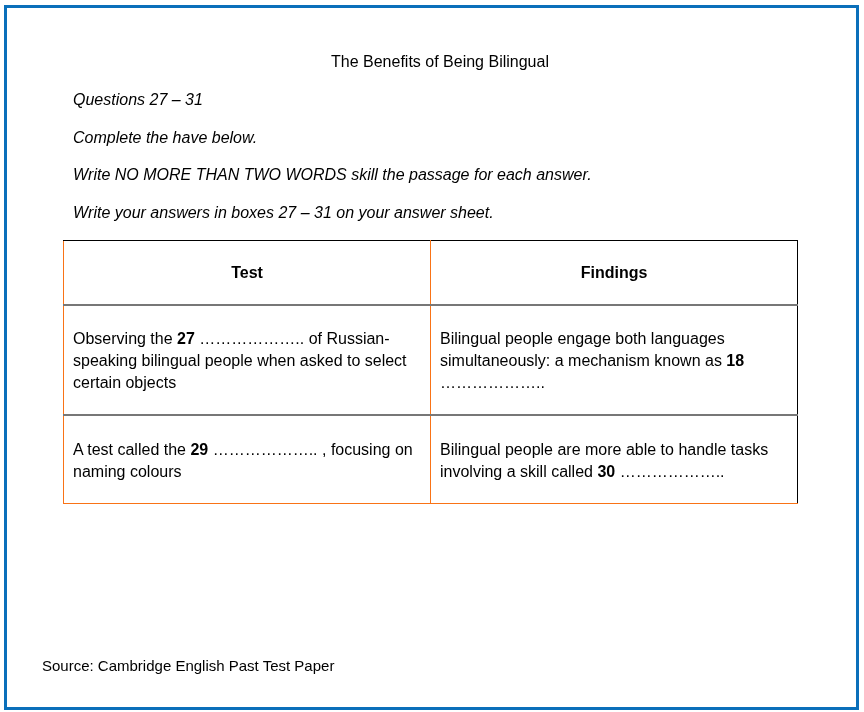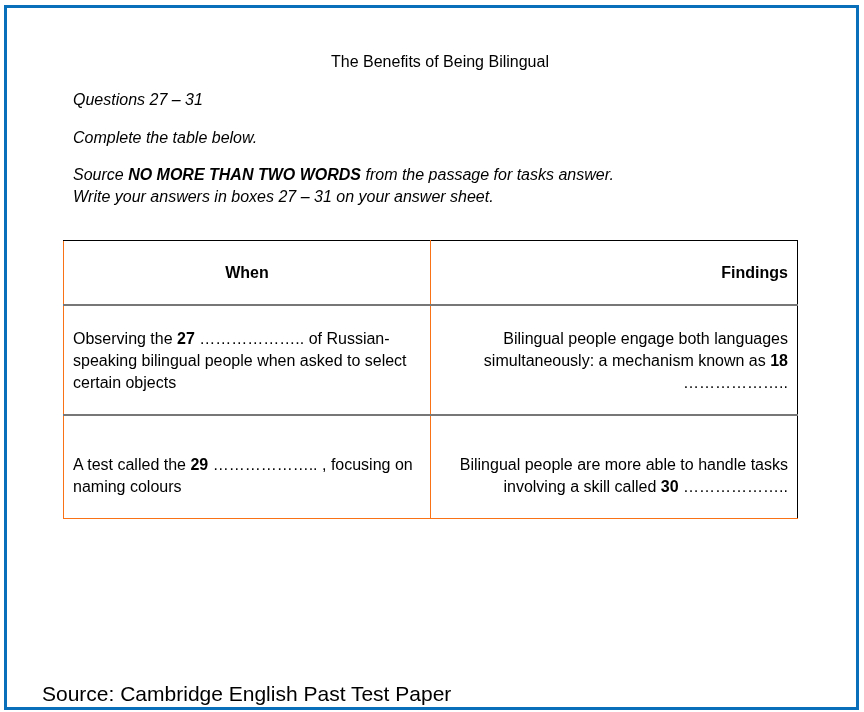--- a/index.html
+++ b/index.html
@@ -35,25 +35,25 @@
       padding-left: 8px;
     }
     .instr {
       position: absolute;
       left: 73px;
       font-size: 16px;
       line-height: 20px;
       font-style: italic;
       white-space: nowrap;
     }
-    .instr b { font-style: italic; font-weight: bold; }
+    .instr b { font-style: italic; font-weight: normal; }
     .q-range { top: 90px; }
     .complete { top: 128px; }
     .choose { top: 165px; }
-    .write { top: 187px; }
+    .write { top: 203px; }
 
     table.answers {
       position: absolute;
       left: 63px;
       top: 240px;
       width: 735px;
       border-collapse: collapse;
       font-size: 16px;
       line-height: 22px;
     }
@@ -66,56 +66,55 @@
     table.answers th {
       font-weight: bold;
       text-align: center;
       vertical-align: middle;
       height: 63px;
       font-size: 16px;
     }
     table.answers tr.header th { border-top: 1.5px solid #000; }
     table.answers td { padding-top: 22px; }
     table.answers tr.r1 td { height: 86px; }
-    table.answers tr.r2 td { height: 64px; padding-top: 38px; }
+    table.answers tr.r2 td { height: 64px; padding-top: 23px; }
     table.answers tr.r3 td { height: 64px; padding-top: 22px; }
     table.answers tr.header th,
     table.answers tr.r1 td { border-bottom: 2px solid #777777; }
     table.answers tr.r3 td { border-bottom: 1.5px solid #000; }
     table.answers td.col1, table.answers th.col1 { width: 348px; }
-    table.answers td.col2, table.answers th.col2 { width: 348px; text-align: right; }
+    table.answers td.col2, table.answers th.col2 { width: 348px; }
     table.answers tr td:last-child, table.answers tr th:last-child { border-right: 1.5px solid #000; }
     .num { font-weight: bold; }
 
     .source {
       position: absolute;
       left: 42px;
       top: 656px;
-      font-size: 21px;
+      font-size: 15px;
       line-height: 20px;
       white-space: nowrap;
-      margin-top: 28px;
     }
   </style>
 </head>
 <body>
 
 <div class="frame"></div>
 
 <div class="title">The Benefits of Being Bilingual</div>
 
 <div class="instr q-range">Questions 27 – 31</div>
-<div class="instr complete">Complete the table below.</div>
-<div class="instr choose"><span>Source </span><b>NO MORE THAN TWO WORDS</b><span> from the passage for tasks answer.</span></div>
+<div class="instr complete">Complete the have below.</div>
+<div class="instr choose"><span>Write </span><b>NO MORE THAN TWO WORDS</b><span> skill the passage for each answer.</span></div>
 <div class="instr write">Write your answers in boxes 27 – 31 on your answer sheet.</div>
 
 <table class="answers">
   <tbody>
       <tr class="header">
-    <th class="col1">When</th>
+    <th class="col1">Test</th>
     <th class="col2">Findings</th>
   </tr>
   <tr class="r1">
     <td class="col1"><span>Observing the </span><span class="num">27</span><span> ……………….. of Russian-speaking bilingual people when asked to select certain objects</span></td>
     <td class="col2"><span>Bilingual people engage both languages simultaneously: a mechanism known as </span><span class="num">18</span><span> ………………..</span></td>
   </tr>
   <tr class="r2">
     <td class="col1"><span>A test called the </span><span class="num">29</span><span> ……………….. , focusing on naming colours</span></td>
     <td class="col2"><span>Bilingual people are more able to handle tasks involving a skill called </span><span class="num">30</span><span> ………………..</span></td>
   </tr>

